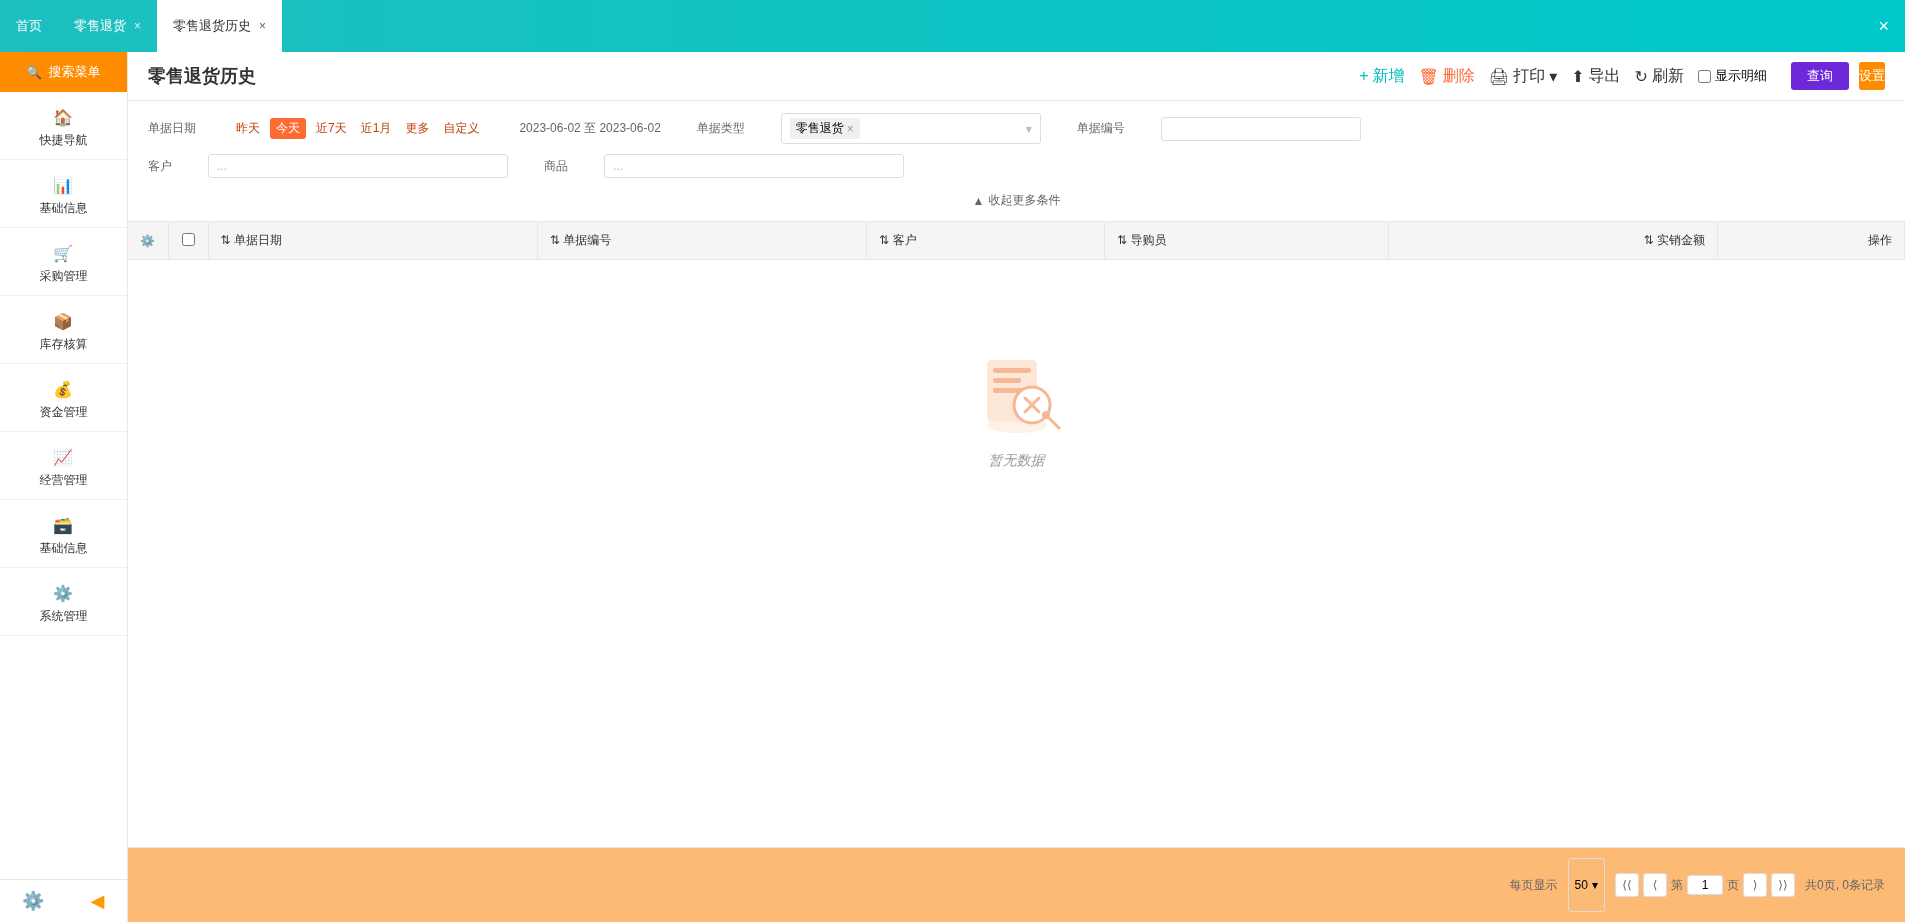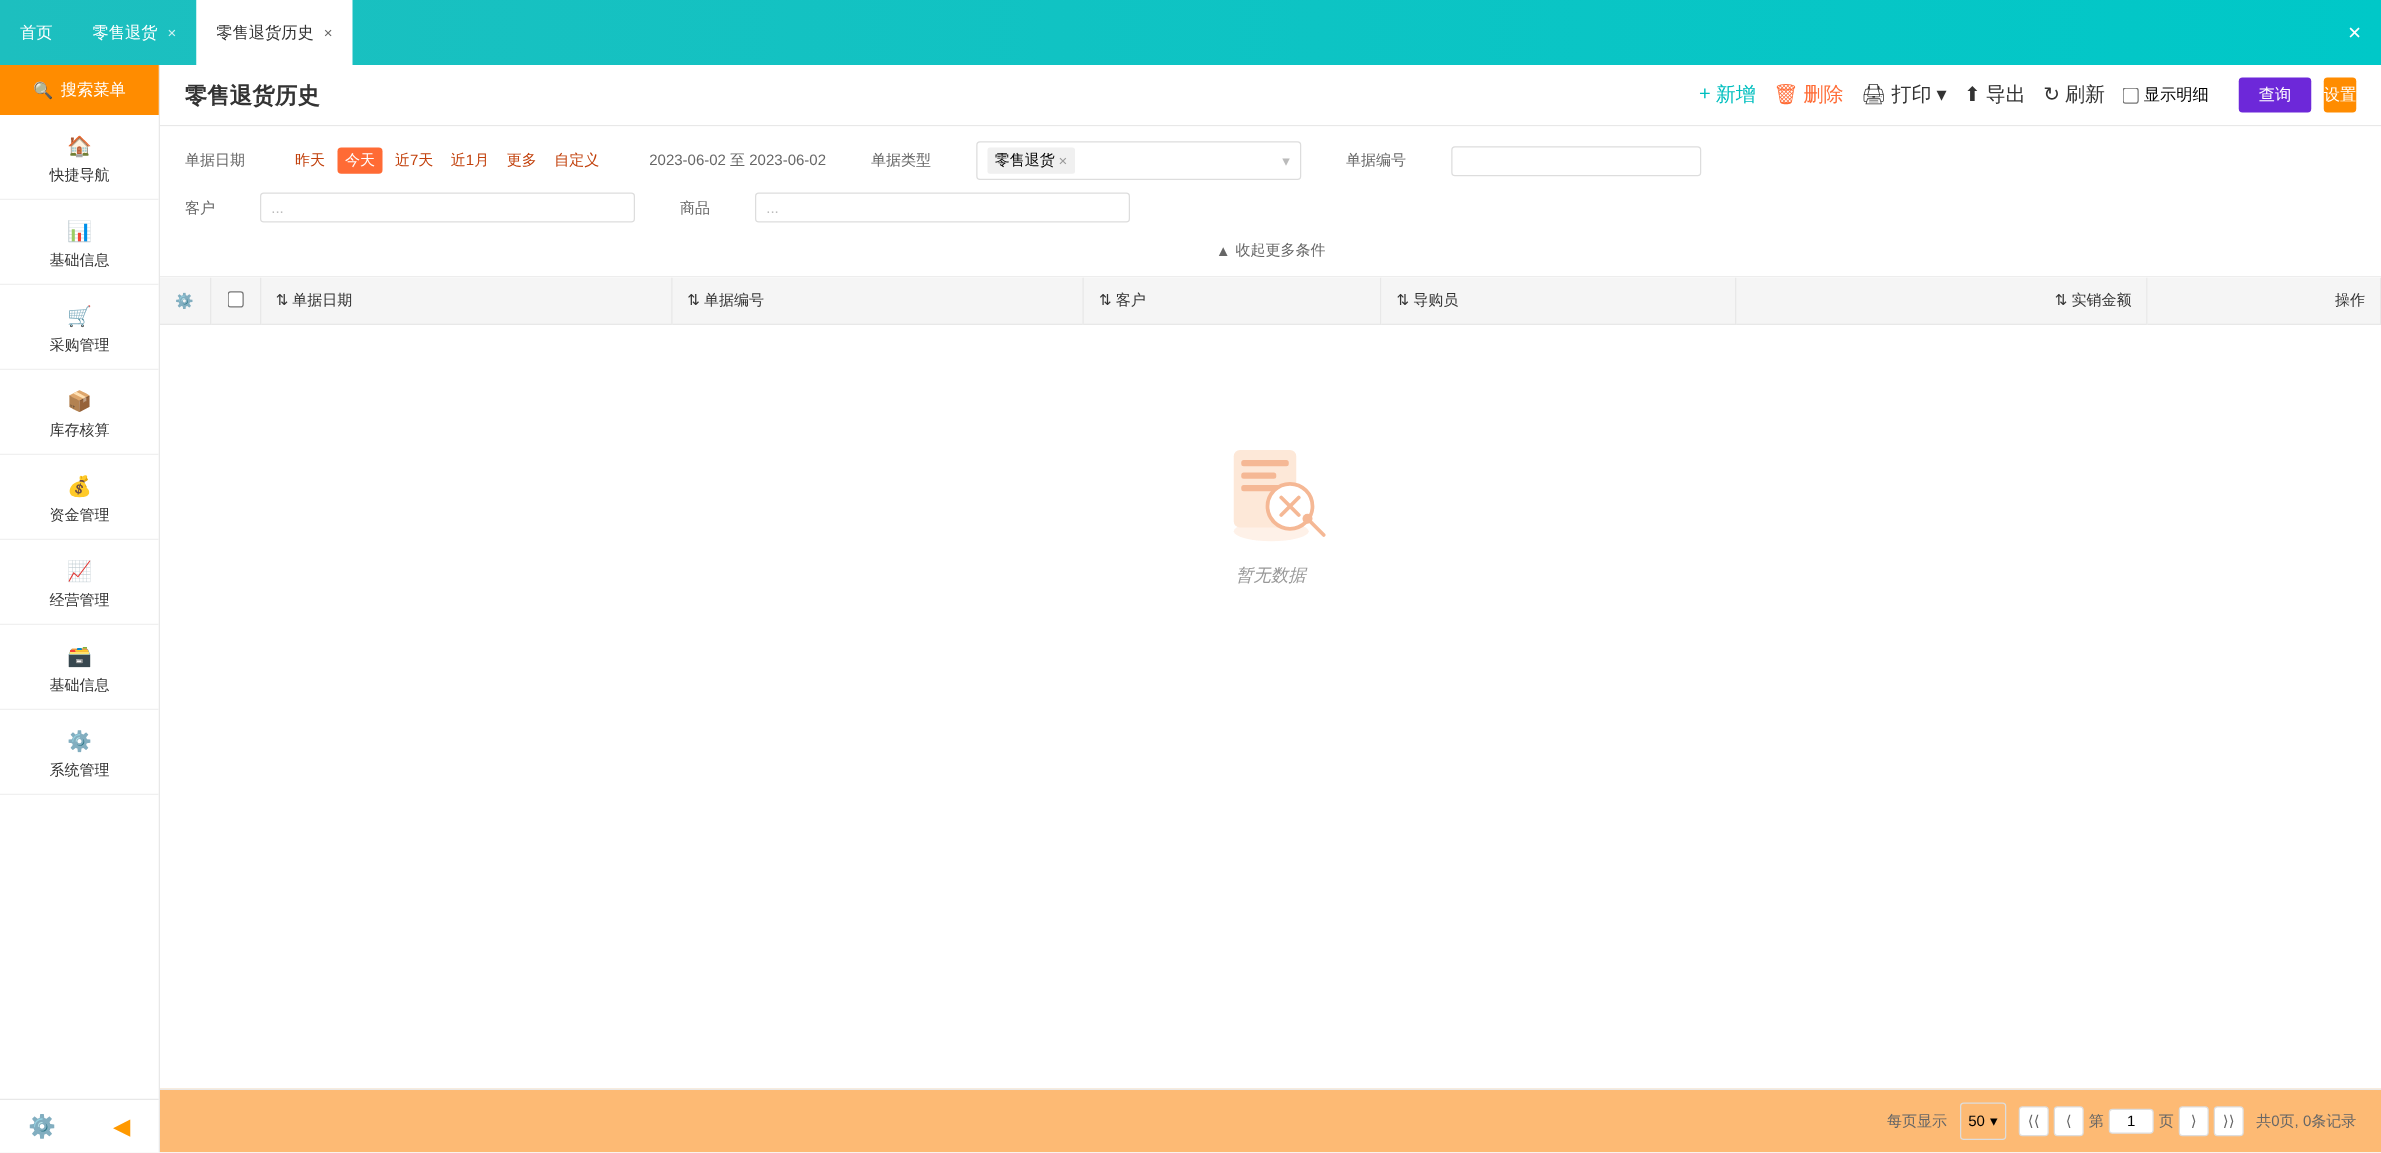--- a/index.html
+++ b/index.html
@@ -315,21 +315,21 @@
       display: flex;
       align-items: center;
       justify-content: flex-end;
       gap: 10px;
       font-size: 13px;
       flex-shrink: 0;
     }
     .page-size-select {
       border: 1px solid #ddd;
       border-radius: 3px;
-      padding: 7px 6px;
+      padding: 19px 6px;
       font-size: 12px;
       display: flex;
       align-items: center;
       gap: 4px;
       text-align: right;
     }
     .page-nav {
       display: flex;
       align-items: center;
       gap: 4px;

